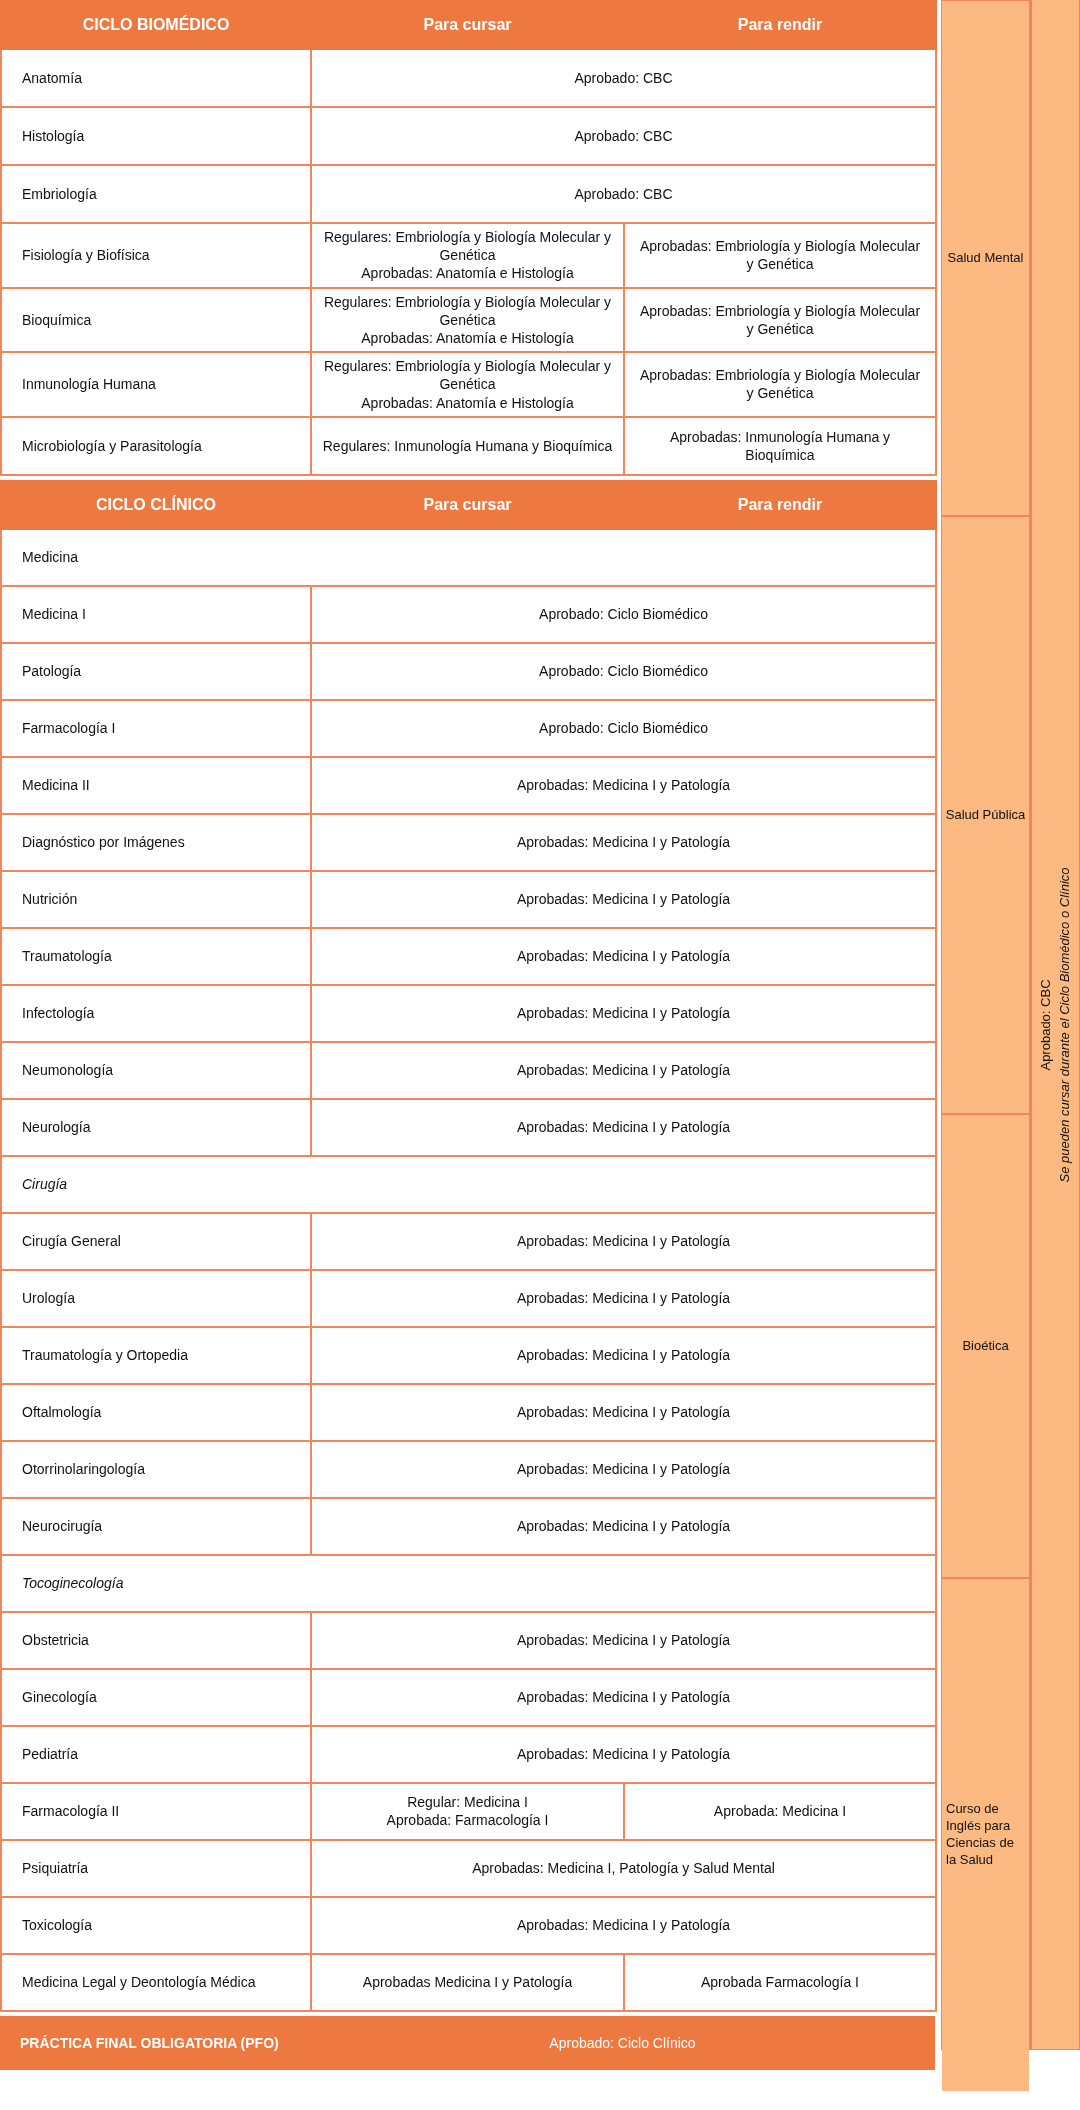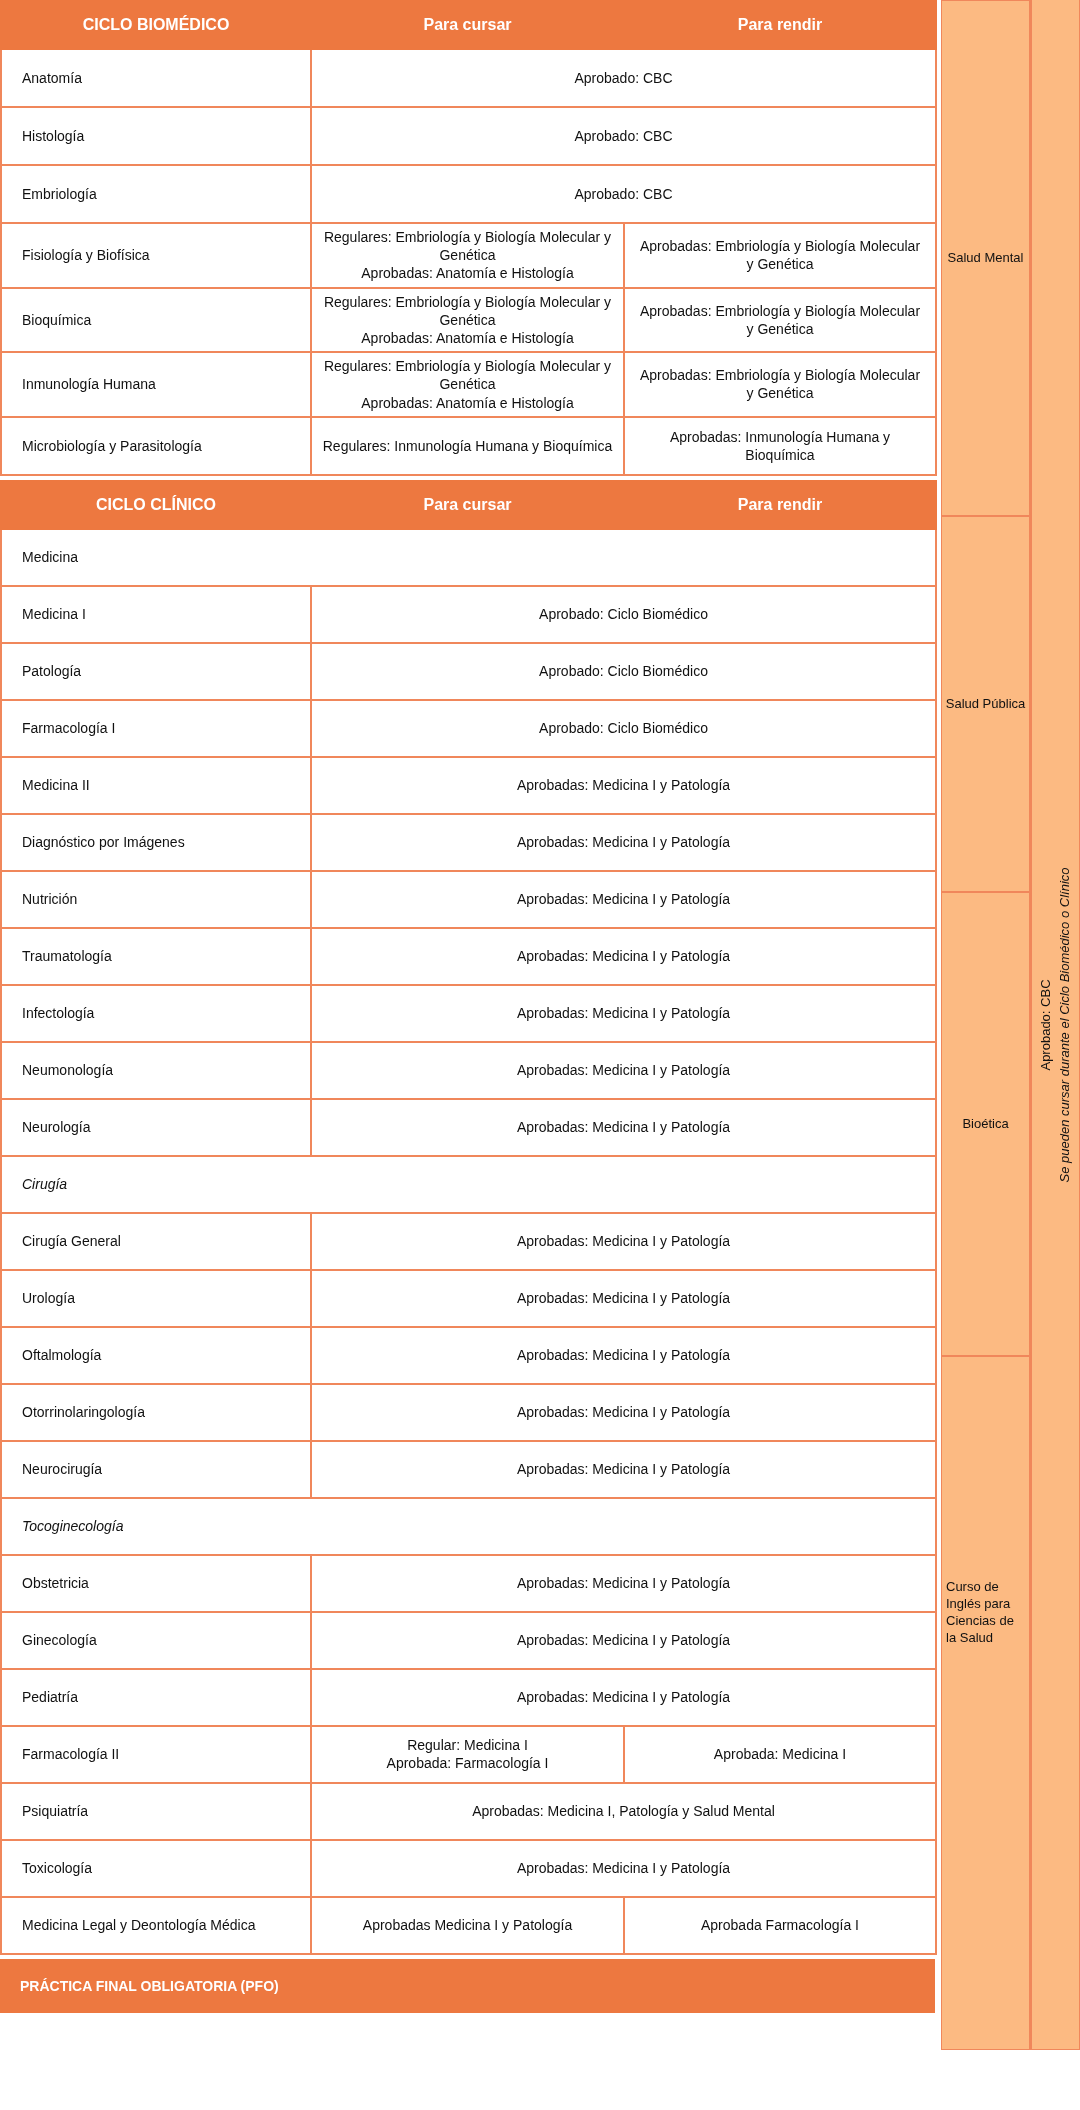--- a/index.html
+++ b/index.html
@@ -186,20 +186,24 @@
           </tr>
           <tr>
             <td class="subject">Cirugía General</td>
             <td colspan="2" class="val">Aprobadas: Medicina I y Patología</td>
           </tr>
           <tr>
             <td class="subject">Urología</td>
             <td colspan="2" class="val">Aprobadas: Medicina I y Patología</td>
           </tr>
           <tr>
+            <td class="subject">Traumatología y Ortopedia</td>
+            <td colspan="2" class="val">Aprobadas: Medicina I y Patología</td>
+          </tr>
+          <tr>
             <td class="subject">Oftalmología</td>
             <td colspan="2" class="val">Aprobadas: Medicina I y Patología</td>
           </tr>
           <tr>
             <td class="subject">Otorrinolaringología</td>
             <td colspan="2" class="val">Aprobadas: Medicina I y Patología</td>
           </tr>
           <tr>
             <td class="subject">Neurocirugía</td>
             <td colspan="2" class="val">Aprobadas: Medicina I y Patología</td>
@@ -235,28 +239,29 @@
           </tr>
           <tr>
             <td class="subject">Medicina Legal y Deontología Médica</td>
             <td class="val">Aprobadas Medicina I y Patología</td>
             <td class="val">Aprobada Farmacología I</td>
           </tr>
         </tbody>
       </table>
     <div class="pfo">
       <span class="pfo-label">PRÁCTICA FINAL OBLIGATORIA (PFO)</span>
+      <span class="pfo-value">Aprobado: Ciclo Clínico</span>
     </div>
   </div>
 
   <div class="sidecol1">
       <div class="sideblock" style="height: 516px;">
         <span>Salud Mental</span>
       </div>
-      <div class="sideblock" style="height: 376px;">
+      <div class="sideblock" style="height: 598px;">
         <span>Salud Pública</span>
       </div>
       <div class="sideblock" style="height: 464px;">
         <span>Bioética</span>
       </div>
       <div class="sideblock left-align" style="height: 512px;">
         <span>Curso de Inglés para Ciencias de la Salud</span>
       </div>
     </div>
 

